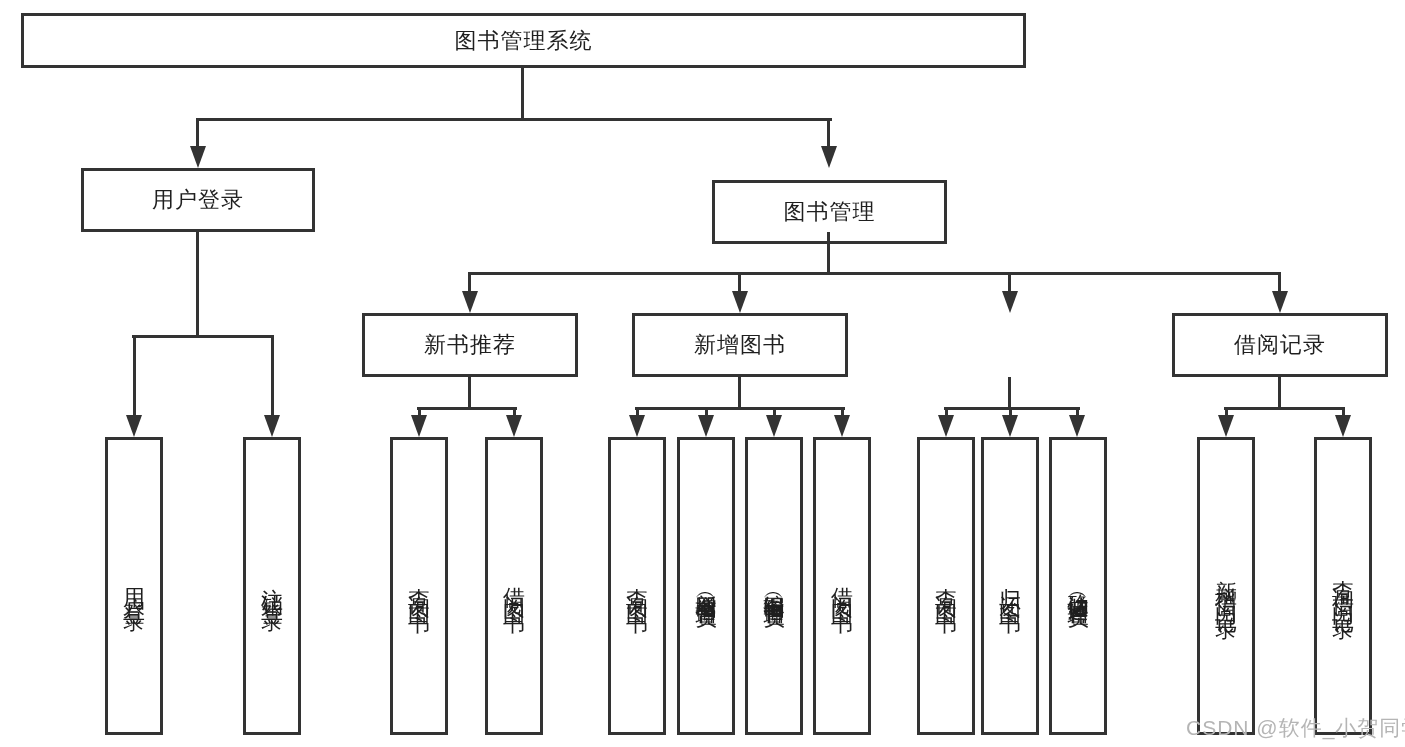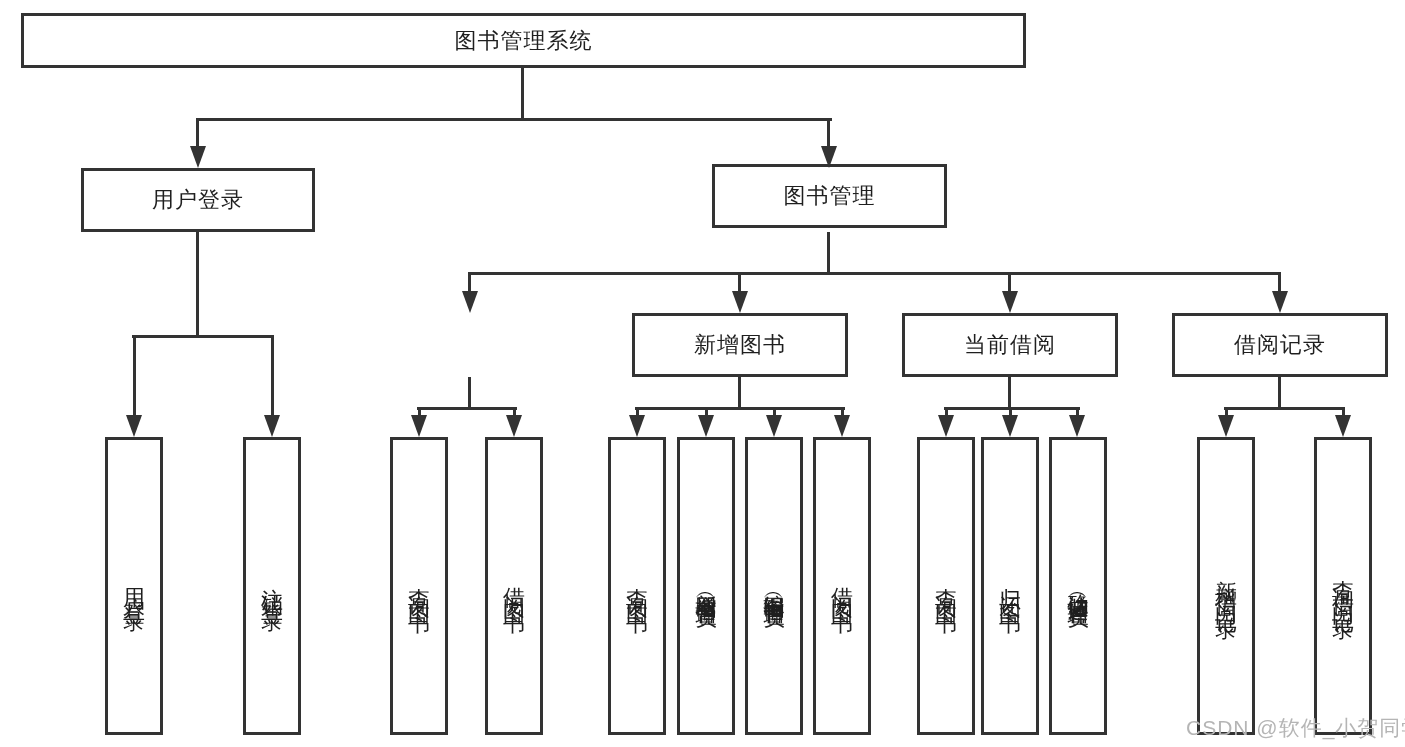--- a/index.html
+++ b/index.html
@@ -72,29 +72,29 @@
 
 <div id="canvas">
 
   <div class="box" style="left:21px;top:13px;width:1005px;height:55px">
     <span>图书管理系统</span>
   </div>
 
   <div class="box" style="left:81px;top:168px;width:234px;height:64px">
     <span>用户登录</span>
   </div>
-  <div class="box" style="left:712px;top:164px;width:235px;height:64px">
+  <div class="box" style="left:712px;top:180px;width:235px;height:64px">
     <span>图书管理</span>
   </div>
 
+  <div class="box" style="left:362px;top:313px;width:216px;height:64px">
+    <span>新书推荐</span>
+  </div>
   <div class="box" style="left:632px;top:313px;width:216px;height:64px">
     <span>新增图书</span>
-  </div>
-  <div class="box" style="left:902px;top:313px;width:216px;height:64px">
-    <span>当前借阅</span>
   </div>
   <div class="box" style="left:1172px;top:313px;width:216px;height:64px">
     <span>借阅记录</span>
   </div>
 
   <div class="vbox" style="left:105px;top:437px;width:58px;height:298px">
     <span>用户登录</span>
   </div>
   <div class="vbox" style="left:243px;top:437px;width:58px;height:298px">
     <span>注销登录</span>

